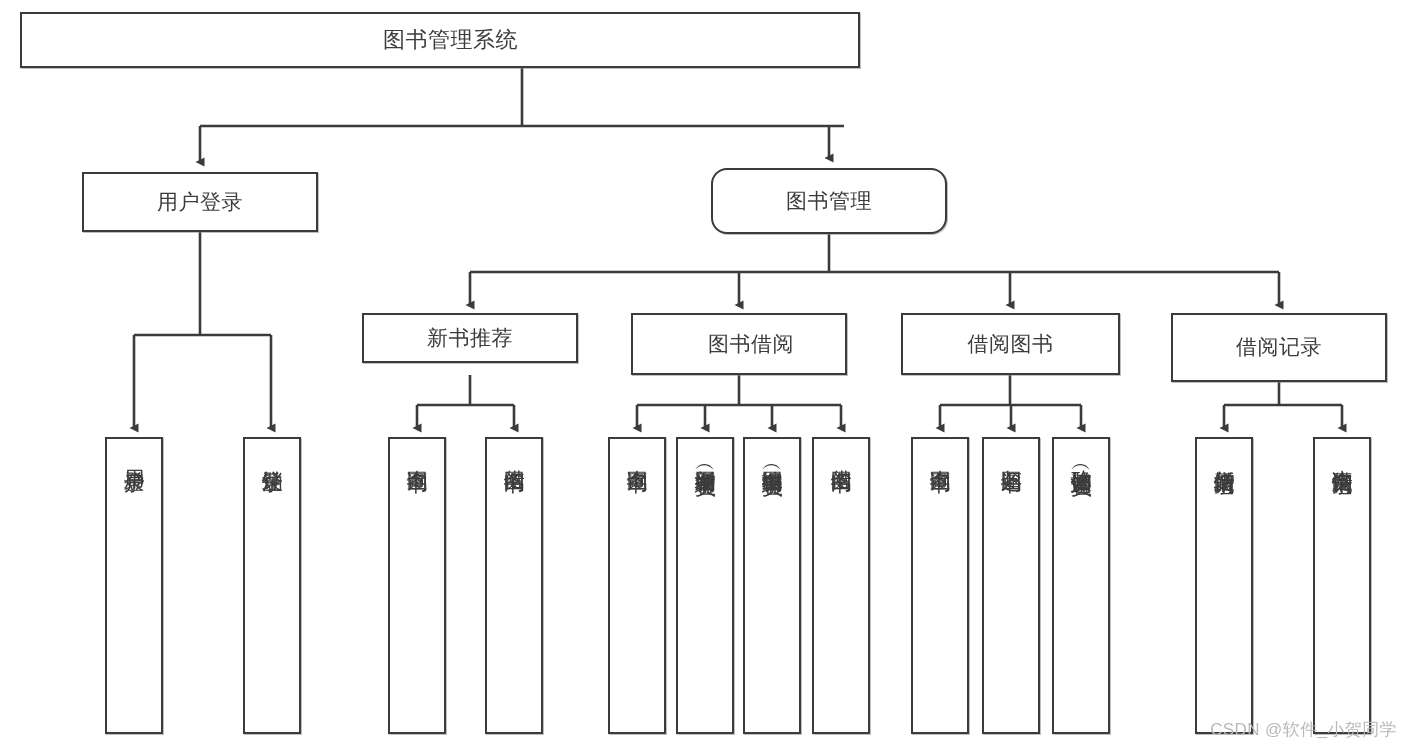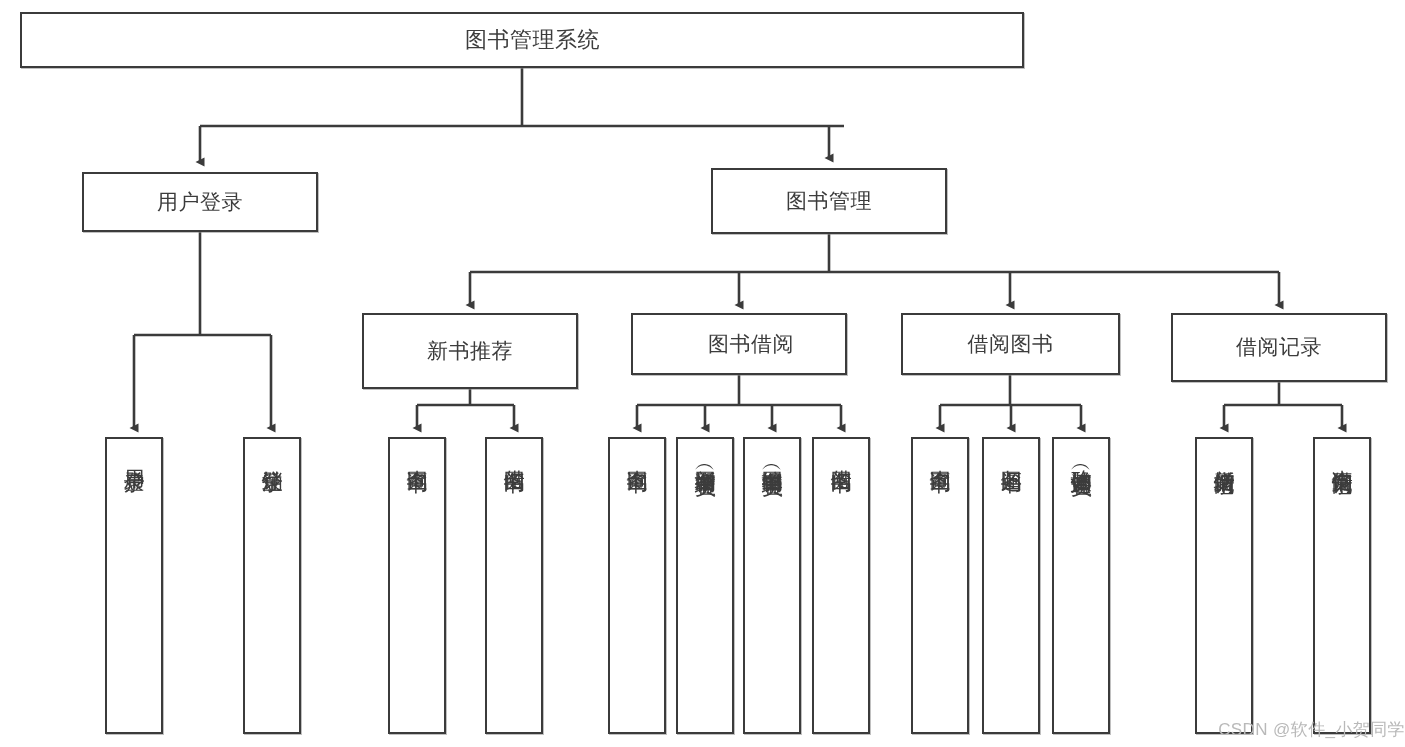--- a/index.html
+++ b/index.html
@@ -56,21 +56,21 @@
     writing-mode: vertical-rl;
     text-orientation: upright;
     font-size: 21px;
     line-height: 1.06;
     letter-spacing: 1px;
     white-space: normal;
     max-height: 276px;
   }
   #watermark {
     position: absolute;
-    right: 0;
+    right: 8px;
     bottom: 6px;
     font-size: 17px;
     color: #b9b9b9;
     letter-spacing: 0.4px;
     white-space: nowrap;
     user-select: none;
   }
 </style>
 </head>
 <body>
@@ -120,32 +120,32 @@
       <path d="M1011,405 L1011,428" marker-end="url(#arrow)"></path>
       <path d="M1081,405 L1081,428" marker-end="url(#arrow)"></path>
 
       <path d="M1279,375 L1279,405"></path>
       <path d="M1224,405 L1342,405"></path>
       <path d="M1224,405 L1224,428" marker-end="url(#arrow)"></path>
       <path d="M1342,405 L1342,428" marker-end="url(#arrow)"></path>
     </g>
   </svg>
 
-  <div class="node root" style="left:20px; top:12px; width:1004px; height:56px;padding-left:21px;">
+  <div class="node root" style="left:20px; top:12px; width:840px; height:56px;padding-left:21px;">
     <span class="label">图书管理系统</span>
   </div>
 
   <div class="node branch" style="left:82px; top:172px; width:236px; height:60px;">
     <span class="label">用户登录</span>
   </div>
-  <div class="node branch" style="left:711px; top:168px; width:236px; height:66px;">
+  <div class="node branch" style="left:711px; top:168px; width:236px; height:66px;border-radius:16px;">
     <span class="label">图书管理</span>
   </div>
 
-  <div class="node branch" style="left:362px; top:313px; width:216px; height:76px;">
+  <div class="node branch" style="left:362px; top:313px; width:216px; height:50px;">
     <span class="label">新书推荐</span>
   </div>
   <div class="node branch" style="left:631px; top:313px; width:216px; height:62px;padding-left:24px;">
     <span class="label">图书借阅</span>
   </div>
   <div class="node branch" style="left:901px; top:313px; width:219px; height:62px;">
     <span class="label">借阅图书</span>
   </div>
   <div class="node branch" style="left:1171px; top:313px; width:216px; height:69px;">
     <span class="label">借阅记录</span>

